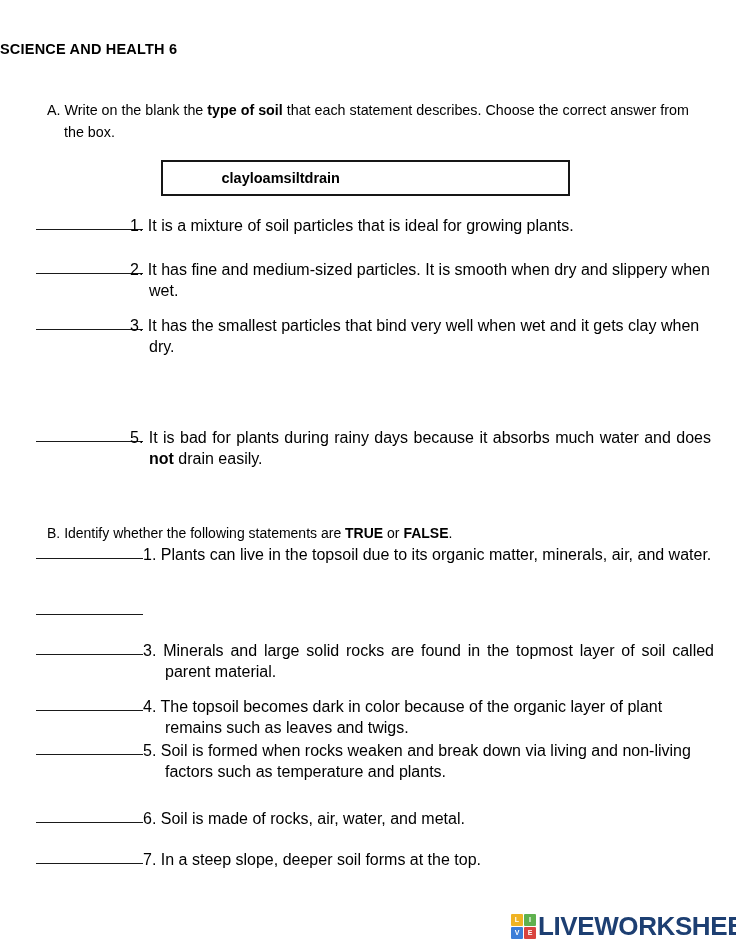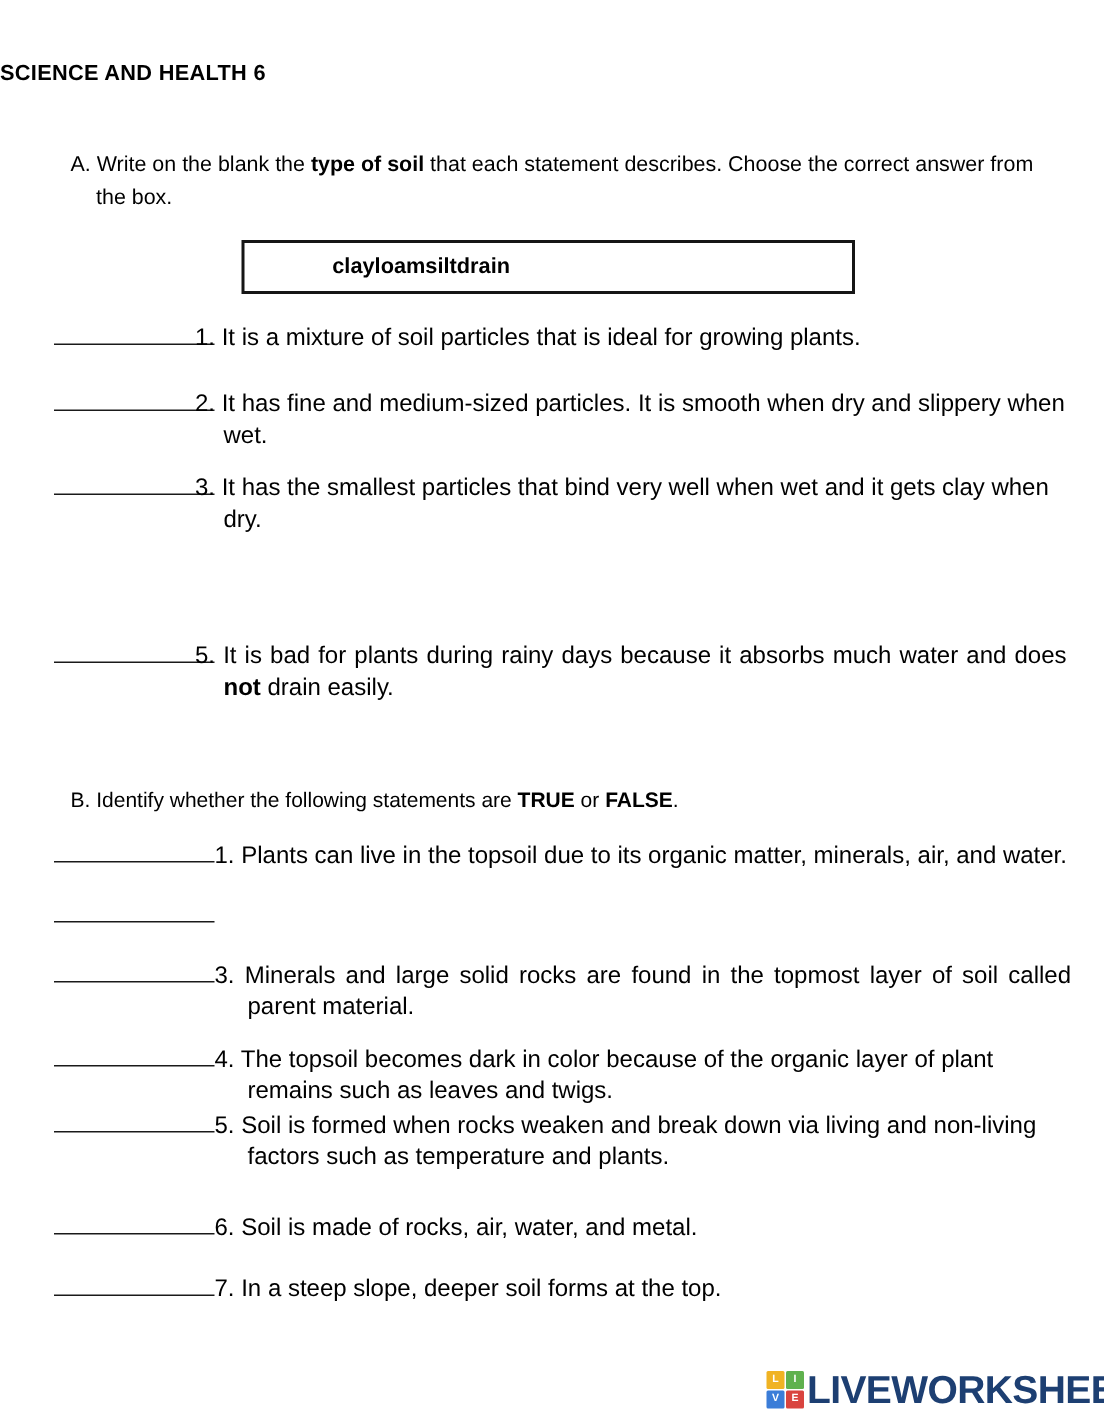--- a/index.html
+++ b/index.html
@@ -213,21 +213,21 @@
       <span>5.</span>
       <span>It is bad for plants during rainy days because it absorbs much water and does </span><b>not</b><span> drain easily.</span>
     </div>
   </div>
 
   <div class="section-b-intro">
     <span class="section-letter">B.</span>
     <span>Identify whether the following statements are </span><b>TRUE</b><span> or </span><b>FALSE</b><span>.</span>
   </div>
 
-  <div class="item sec-b" style="top:560px; left:0; width:668px; height:44px;padding-left:35px;">
+  <div class="item sec-b" style="top:544px; left:0; width:668px; height:44px;padding-left:35px;">
     <span class="blank"></span>
     <div class="body">
       <span>1.</span>
       <span>Plants can live in the topsoil due to its organic matter, minerals, air, and water.</span>
     </div>
   </div>
 
   <div class="item sec-b" style="top:600px; left:0; width:736px; height:24px;">
     <span class="blank"></span>
   </div>

